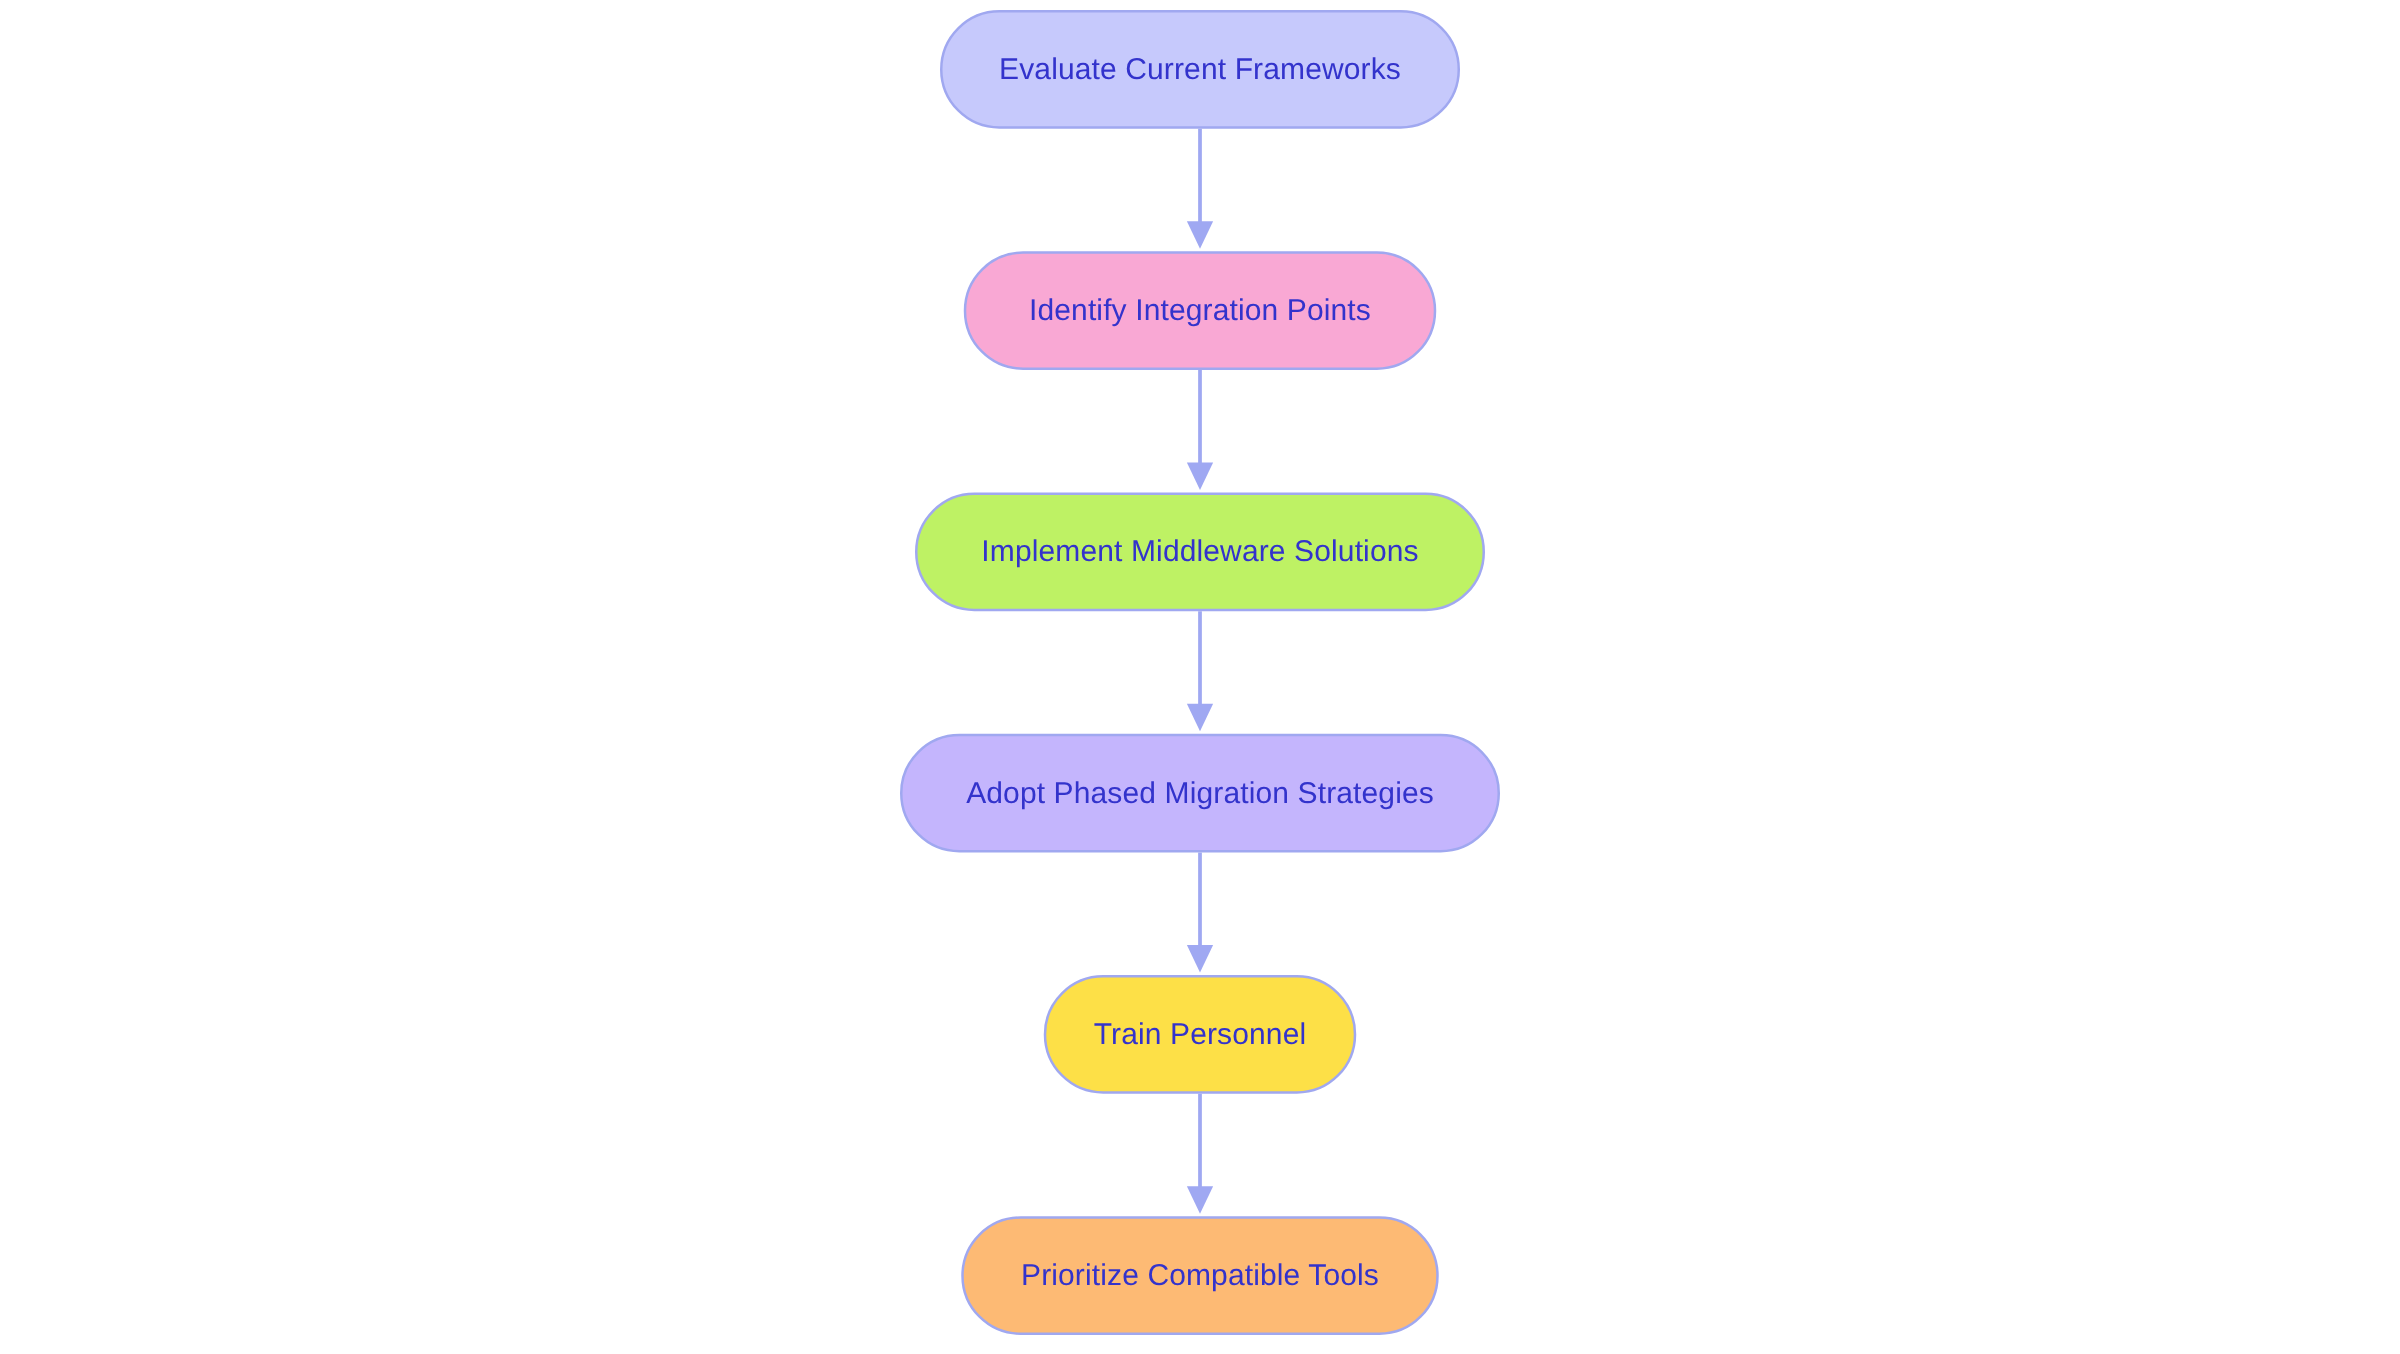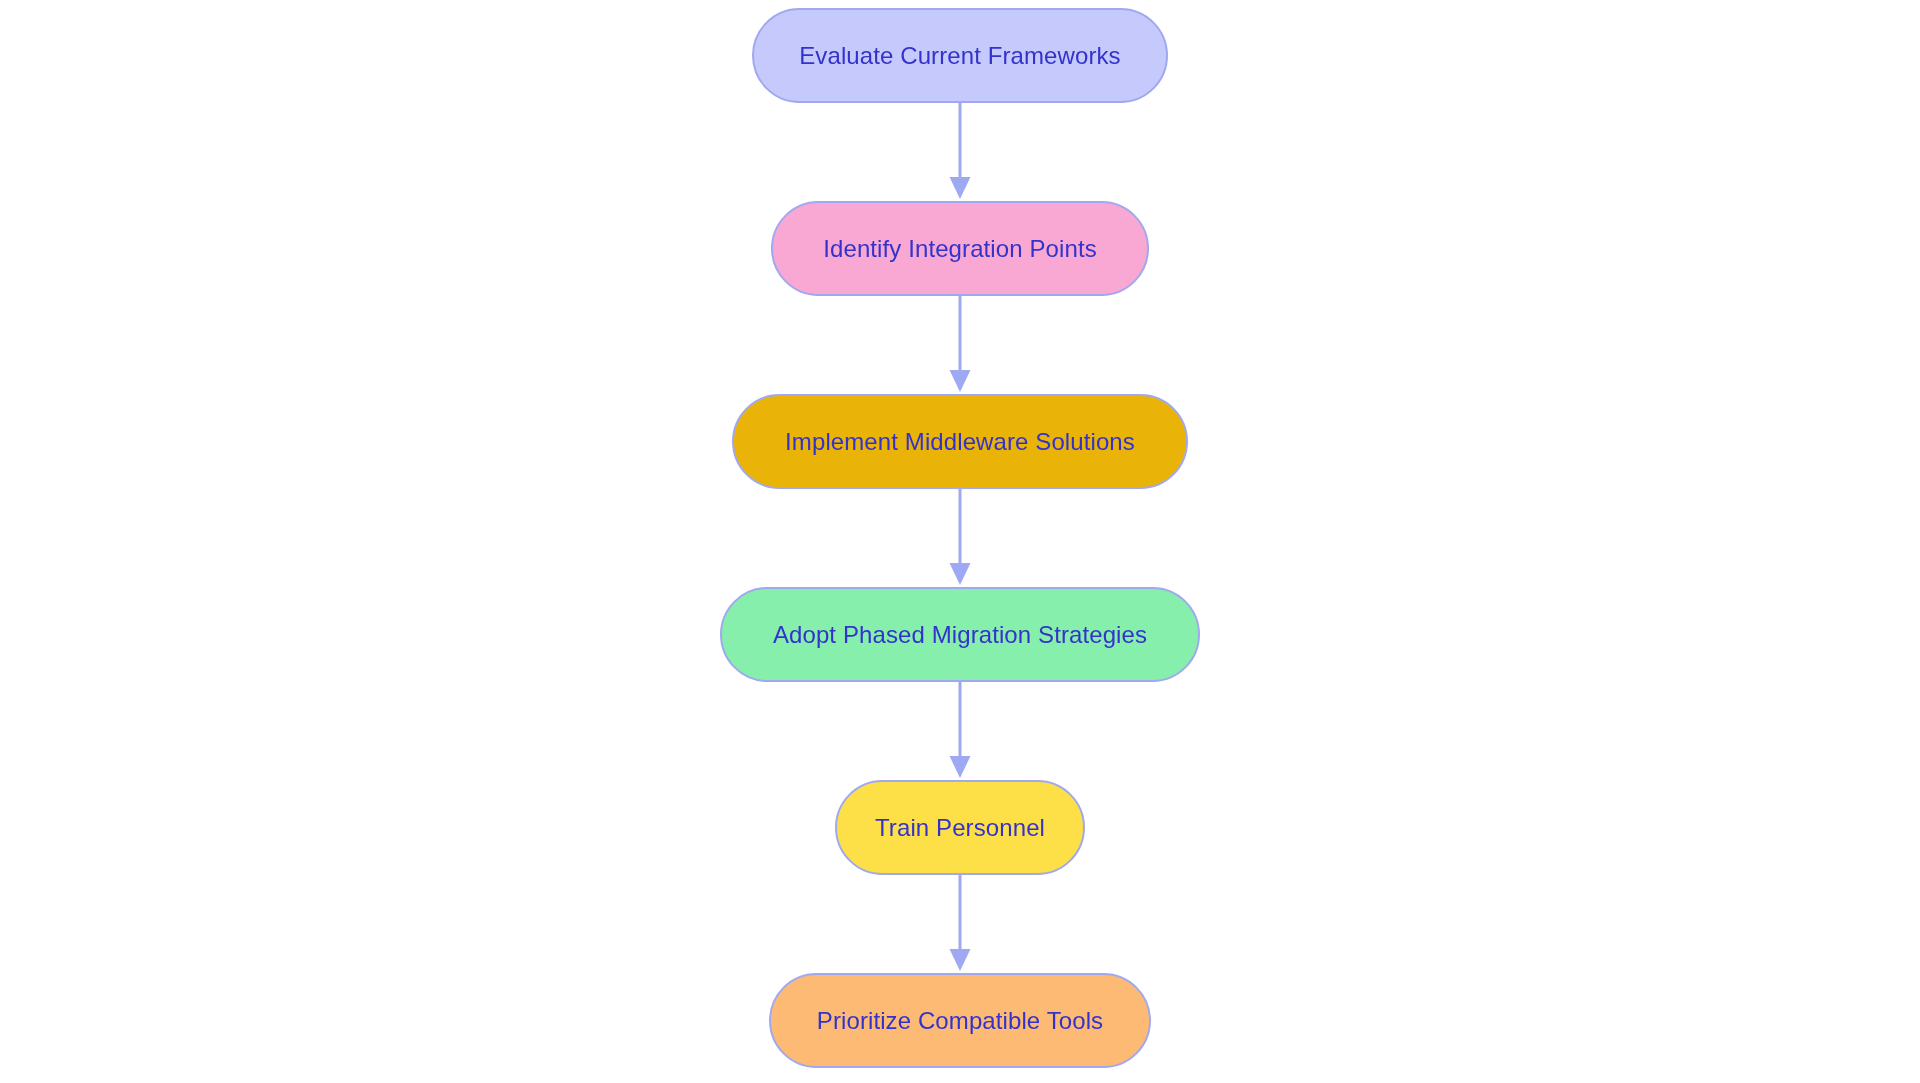--- a/index.html
+++ b/index.html
@@ -105,32 +105,32 @@
       <span class="flow-node-label" style="color: rgb(51, 51, 204);">Identify Integration Points</span>
     </div>
 
     <div class="flow-connector">
       <svg viewBox="0 0 30 98" xmlns="http://www.w3.org/2000/svg" aria-hidden="true">
         <path class="connector-line" d="M15 0 L15 78" style="stroke: rgb(159, 168, 242);"></path>
         <path class="connector-arrowhead" d="M15 96 L4.5 74 L25.5 74 Z" style="fill: rgb(159, 168, 242);"></path>
       </svg>
     </div>
 
-    <div class="flow-node" style="width: 456px; background: #eab308; border-color: rgb(160, 168, 240);">
+    <div class="flow-node" style="width: 456px; background: #bef264; border-color: rgb(160, 168, 240);">
       <span class="flow-node-label" style="color: rgb(51, 51, 204);">Implement Middleware Solutions</span>
     </div>
 
     <div class="flow-connector">
       <svg viewBox="0 0 30 98" xmlns="http://www.w3.org/2000/svg" aria-hidden="true">
         <path class="connector-line" d="M15 0 L15 78" style="stroke: rgb(159, 168, 242);"></path>
         <path class="connector-arrowhead" d="M15 96 L4.5 74 L25.5 74 Z" style="fill: rgb(159, 168, 242);"></path>
       </svg>
     </div>
 
-    <div class="flow-node" style="width: 480px; background: #86efac; border-color: rgb(160, 168, 240);">
+    <div class="flow-node" style="width: 480px; background: #c4b5fd; border-color: rgb(160, 168, 240);">
       <span class="flow-node-label" style="color: rgb(51, 51, 204);">Adopt Phased Migration Strategies</span>
     </div>
 
     <div class="flow-connector">
       <svg viewBox="0 0 30 98" xmlns="http://www.w3.org/2000/svg" aria-hidden="true">
         <path class="connector-line" d="M15 0 L15 78" style="stroke: rgb(159, 168, 242);"></path>
         <path class="connector-arrowhead" d="M15 96 L4.5 74 L25.5 74 Z" style="fill: rgb(159, 168, 242);"></path>
       </svg>
     </div>
 

